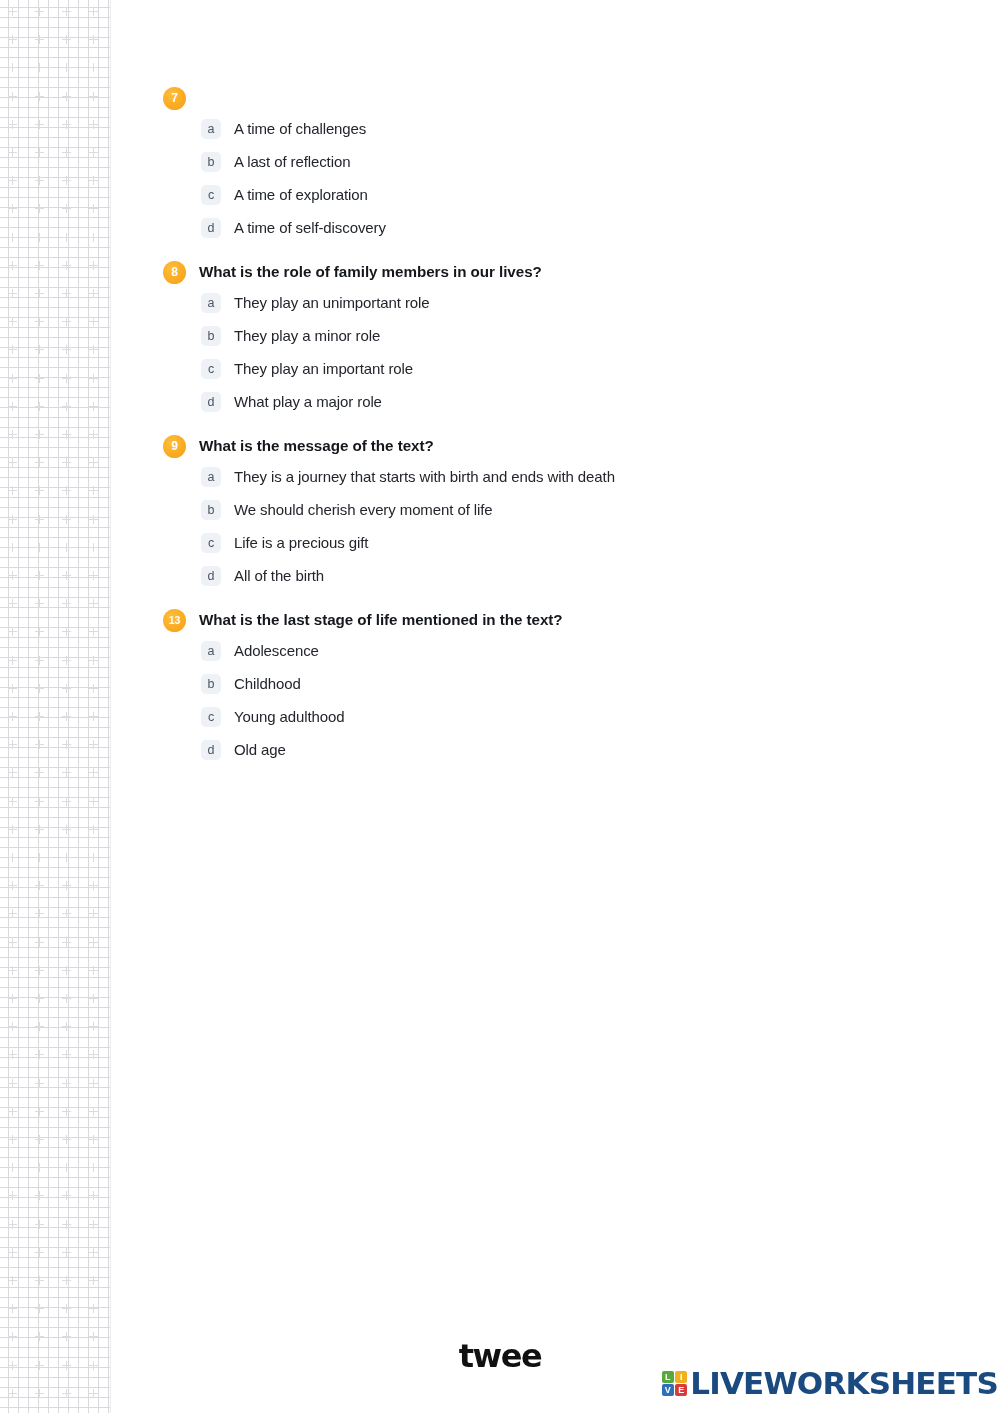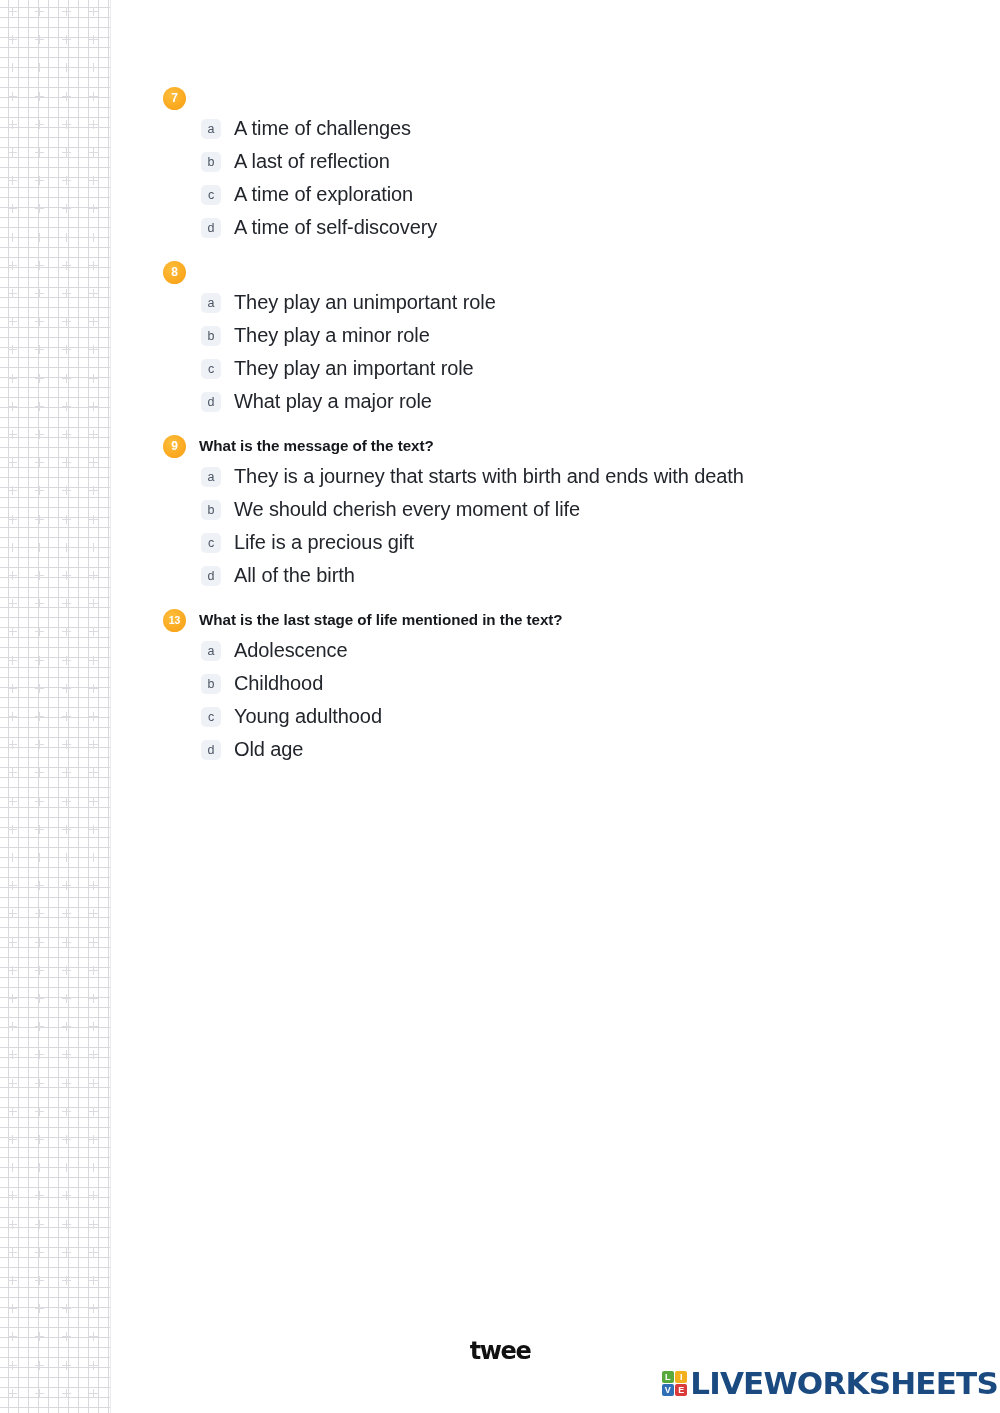--- a/index.html
+++ b/index.html
@@ -143,34 +143,34 @@
     background: #eef1f6;
     color: #4b5563;
     font-size: 12.5px;
     line-height: 20px;
     text-align: center;
     margin-top: 1px;
   }
 
   .option-text {
     margin-left: 13px;
-    font-size: 20px;
+    font-size: 15px;
     color: #22262c;
     line-height: 21px;
     letter-spacing: -0.1px;
   }
 
   
   .twee-logo {
     position: absolute;
     left: 0;
     right: 0;
     top: 1337px;
     text-align: center;
-    font-size: 24px;
+    font-size: 32px;
     font-weight: bold;
     color: #111111;
     letter-spacing: -1.4px;
     font-family: "DejaVu Sans", sans-serif;
   }
 
   .lws-logo {
     position: absolute;
     right: 2px;
     top: 1368px;
@@ -438,20 +438,21 @@
           </div>
           <div class="option-row">
             <div class="option-letter">d</div>
             <div class="option-text">A time of self-discovery</div>
           </div>
         </div>
       </div>
       <div class="question-block">
         <div class="question-header">
           <div class="question-badge">8</div>
+          <div class="question-text">What is the role of family members in our lives?</div>
         </div>
         <div class="options">
           <div class="option-row">
             <div class="option-letter">a</div>
             <div class="option-text">They play an unimportant role</div>
           </div>
           <div class="option-row">
             <div class="option-letter">b</div>
             <div class="option-text">They play a minor role</div>
           </div>

